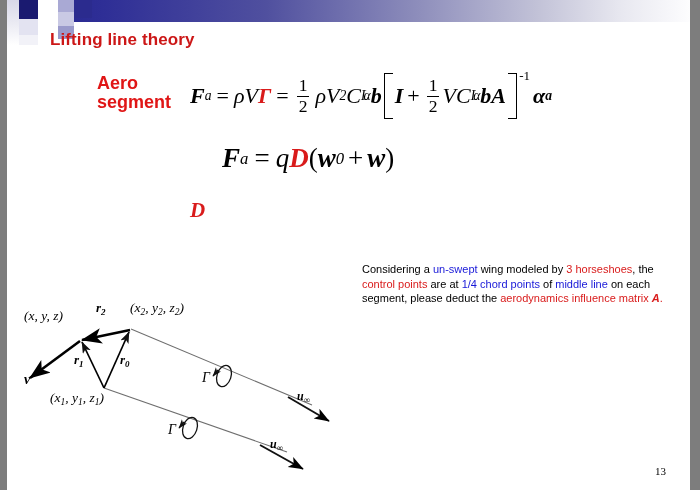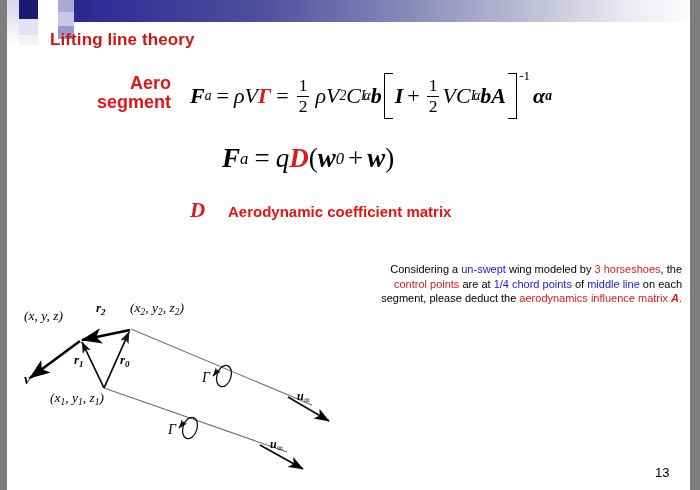--- a/index.html
+++ b/index.html
@@ -1,19 +1,19 @@
 <!DOCTYPE html>
 <html><head>
 <meta charset="utf-8">
 <style>
   html,body{margin:0;padding:0;background:#fff;}
   body{width:700px;height:490px;position:relative;overflow:hidden;
        font-family:"Liberation Sans",sans-serif;}
 
-  .slide{position:absolute;inset:0;background:#fff;text-align:right;}
+  .slide{position:absolute;inset:0;background:#fff;}
 
   
   .edge-left{position:absolute;left:0;top:0;width:7px;height:490px;background:#7d7d7d;}
   .edge-right{position:absolute;right:0;top:0;width:10px;height:490px;background:#7d7d7d;}
 
   
   .band{position:absolute;left:7px;top:0;width:683px;height:22px;
         background:linear-gradient(90deg,#23238c 0%,#2e2e96 14%,#50509f 38%,#8d8dbb 60%,#c3c3d8 78%,#e8e8f0 90%,#fdfdfe 100%);}
   .blk{position:absolute;}
   .b1{left:19px;top:0;width:19px;height:19px;background:#1a1a70;}
@@ -66,22 +66,22 @@
         font-family:"Liberation Serif",serif;font-style:italic;color:#d91b1b;}
   .dmat-txt{position:absolute;left:228px;top:203px;font-size:15px;font-weight:bold;color:#e01616;
             font-family:"Liberation Sans",sans-serif;}
 
   .homework{position:absolute;left:90px;top:250px;font-size:27px;color:#cf2020;}
 
   .para{position:absolute;left:362px;top:262px;width:320px;font-size:11px;
         line-height:1.33;color:#000;}
   .para b{font-weight:bold;font-style:italic;}
 
-  .pageno{position:absolute;left:655px;top:465px;font-size:13px;
-          font-family:Liberation Sans, sans-serif;color:#000;}
+  .pageno{position:absolute;left:655px;top:465px;font-size:11px;
+          font-family:Liberation Serif, serif;color:#000;}
 
   
   .diagram{position:absolute;left:12px;top:292px;width:340px;height:190px;}
   .diagram svg{display:block;}
   .dlbl{font-family:"Liberation Serif",serif;font-style:italic;}
 </style>
 </head>
 <body>
 
 <div class="slide">
@@ -159,21 +159,20 @@
       <span class="mbold red">D</span>
       <span class="upr">(</span>
       <span class="mbold">w</span>
       <span class="sub">0</span>
       <span class="upr" style="margin:0 4px">+</span>
       <span class="mbold">w</span>
       <span class="upr">)</span>
   </div>
 
   <div class="dmat">D</div>
-  <div class="dmat-txt">Aerodynamic coefficient matrix</div>
 
 
   <div class="para"><span style="color: rgb(0, 0, 0);">Considering a </span><span style="color: rgb(24, 24, 216);">un-swept</span><span style="color: rgb(0, 0, 0);"> wing modeled by </span><span style="color: rgb(217, 27, 27);">3 horseshoes</span><span style="color: rgb(0, 0, 0);">, the </span><span style="color: rgb(217, 27, 27);">control points</span><span style="color: rgb(0, 0, 0);"> are at </span><span style="color: rgb(24, 24, 216);">1/4 chord points</span><span style="color: rgb(0, 0, 0);"> of </span><span style="color: rgb(24, 24, 216);">middle line</span><span style="color: rgb(0, 0, 0);"> on each segment, please deduct the </span><span style="color: rgb(217, 27, 27);">aerodynamics influence matrix </span><b style="color: rgb(217, 27, 27);">A</b><span style="color: rgb(217, 27, 27);">.</span></div>
 
   <div class="diagram">
     <svg width="340" height="190" viewBox="0 0 340 190" xmlns="http://www.w3.org/2000/svg">
       <defs>
         <marker id="ahB" markerWidth="9" markerHeight="9" refX="7.6" refY="3" orient="auto">
           <path d="M0,0 L8,3 L0,6 L2,3 Z" fill="#000"></path>
         </marker>

